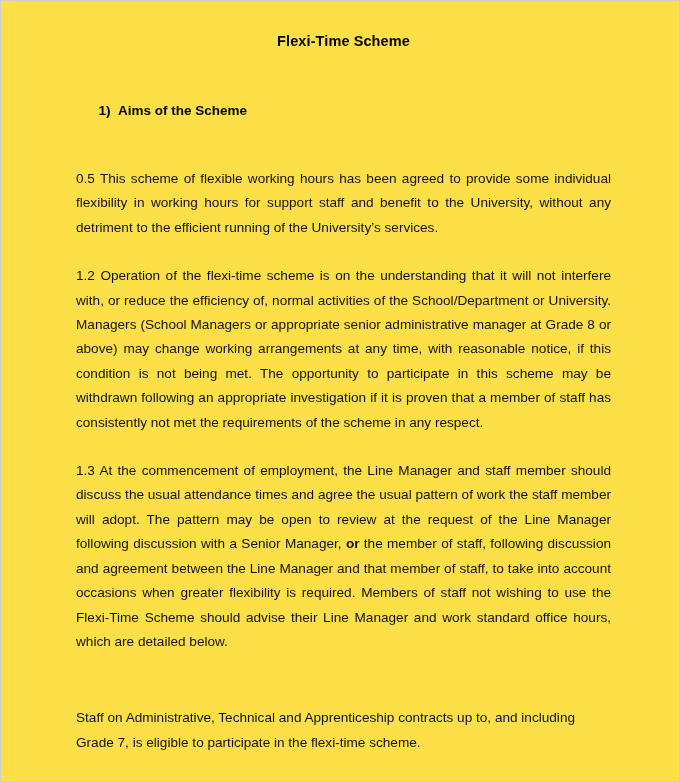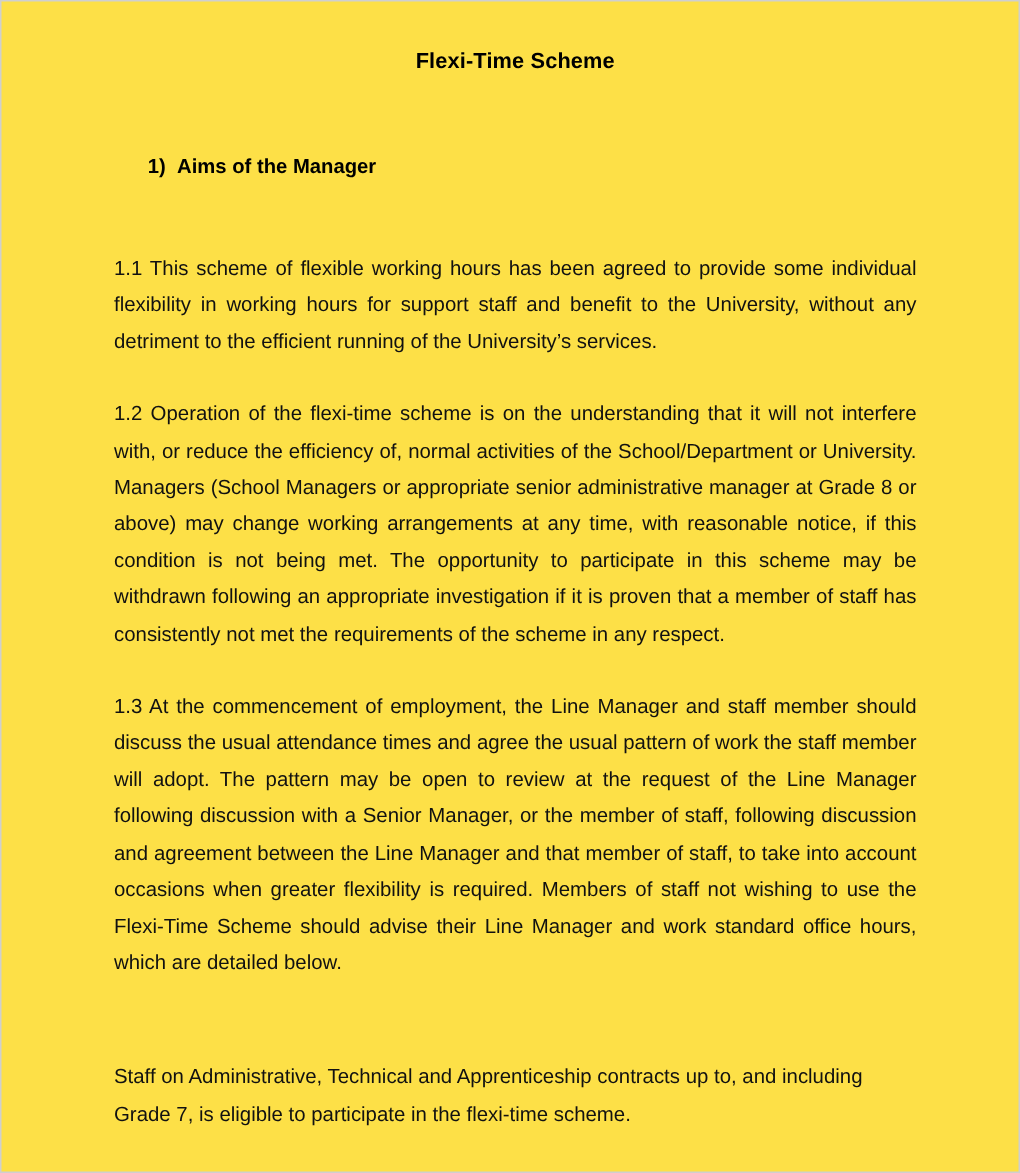--- a/index.html
+++ b/index.html
@@ -73,39 +73,39 @@
   }
 
   
   .sp-title-to-h1 { height: 30px; }
   .sp-h1-to-p11   { height: 26px; }
   .sp-p11-to-p12  { height: 24px; }
   .sp-p12-to-p13  { height: 24px; }
   .sp-p13-to-h2   { height: 26px; }
   .sp-h2-to-p2    { height: 26px; }
 
-  b.inline-bold { font-weight: normal; }
+  b.inline-bold { font-weight: bold; }
 </style>
 </head>
 <body>
 
 <div class="page">
   <div class="page-inner">
 
     <h1 class="doc-title">Flexi-Time Scheme</h1>
 
     <div class="sp-title-to-h1"></div>
 
     <h2 class="section-heading">
-      <span class="heading-number">1)</span><span>&nbsp;&nbsp;</span><span class="heading-label">Aims of the Manager</span>
+      <span class="heading-number">1)</span><span>&nbsp;&nbsp;</span><span class="heading-label">Aims of the Scheme</span>
     </h2>
 
     <div class="sp-h1-to-p11"></div>
 
-    <p class="para">1.1  This scheme of flexible working hours has been agreed to provide some individual flexibility in working hours for support staff and benefit to the University, without any detriment to the efficient running of the University’s services.</p>
+    <p class="para">0.5  This scheme of flexible working hours has been agreed to provide some individual flexibility in working hours for support staff and benefit to the University, without any detriment to the efficient running of the University’s services.</p>
 
     <div class="sp-p11-to-p12"></div>
 
     <p class="para">1.2 Operation of the flexi-time scheme is on the understanding that it will not interfere with, or reduce the efficiency of, normal activities of the School/Department or University.   Managers (School Managers or appropriate senior administrative manager at Grade 8 or above) may change working arrangements at any time, with reasonable notice, if this condition is not being met.  The opportunity to participate in this scheme may be withdrawn following an appropriate investigation if it is proven that a member of staff has consistently not met the requirements of the scheme in any respect.</p>
 
     <div class="sp-p12-to-p13"></div>
 
     <p class="para"><span>1.3 At the commencement of employment, the Line Manager and staff member should discuss the usual attendance times and agree the usual pattern of work the staff member will adopt.  The pattern may be open to review at the request of the Line Manager following discussion with a Senior Manager, </span><b class="inline-bold">or</b><span> the member of staff, following discussion and agreement between the Line Manager and that member of staff, to take into account occasions when greater flexibility is required.  Members of staff not wishing to use the Flexi-Time Scheme should advise their Line Manager and work standard office hours, which are detailed below.</span></p>
 
     <div class="sp-p13-to-h2"></div>

